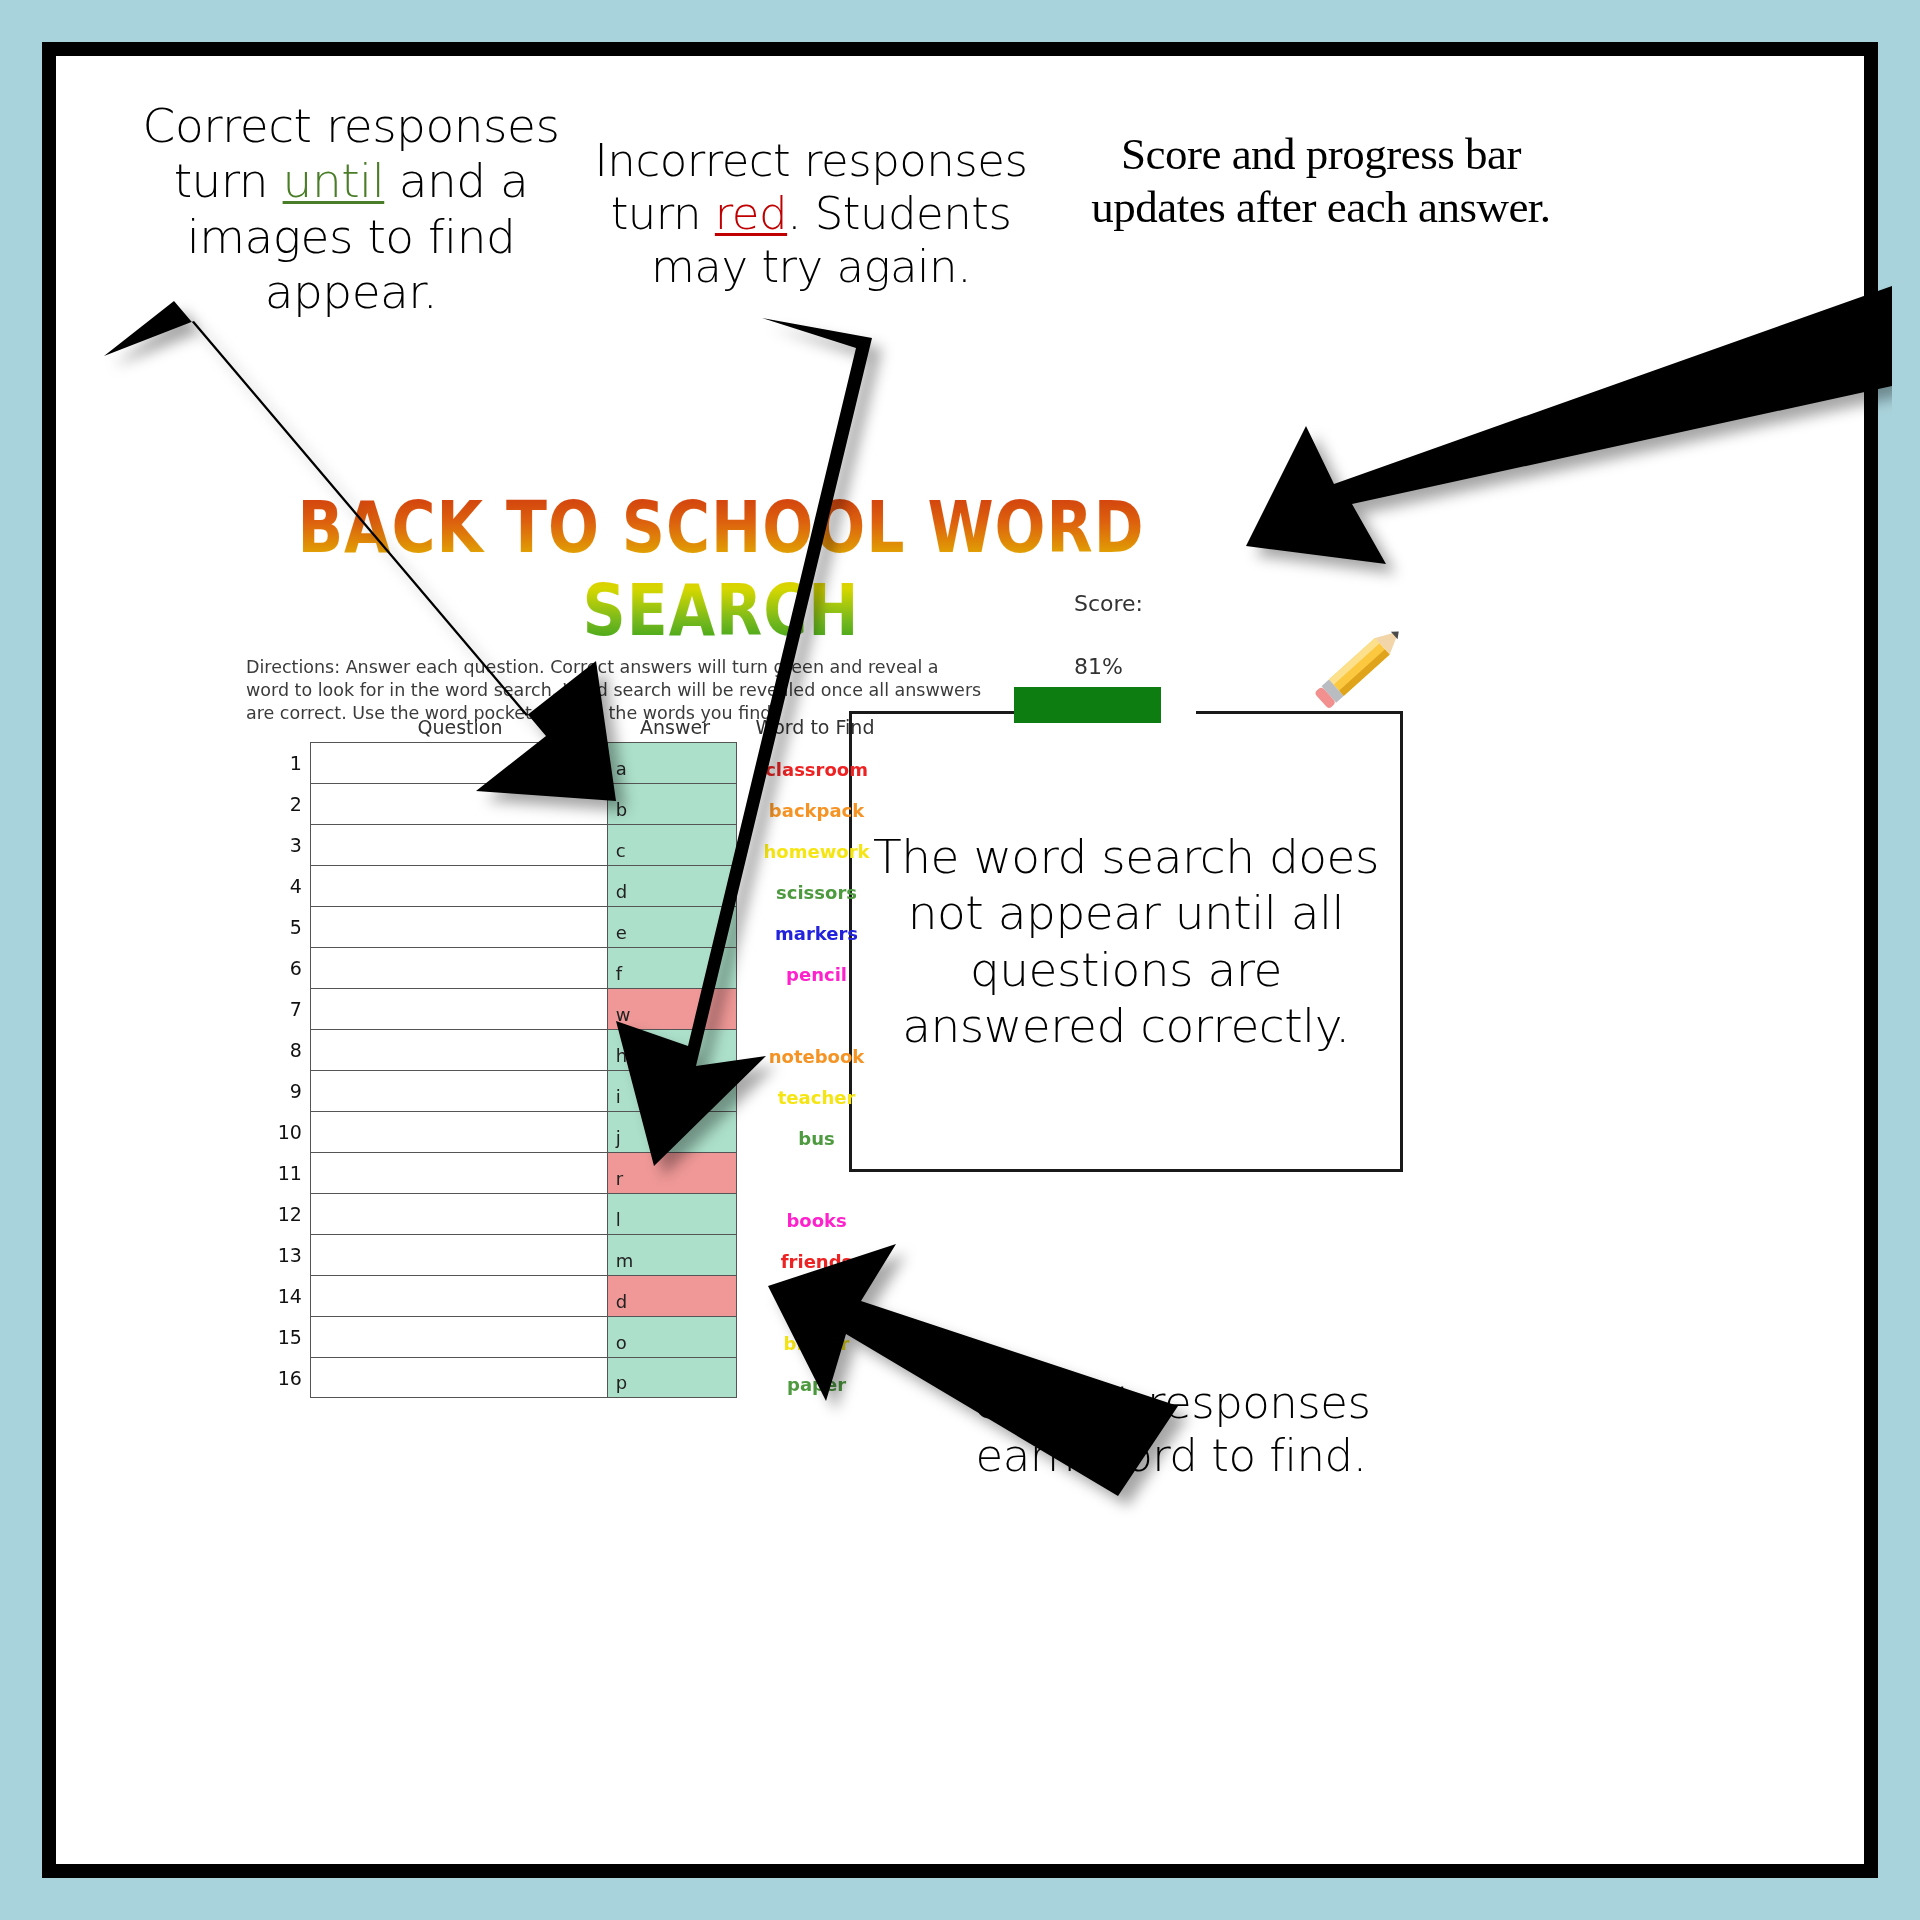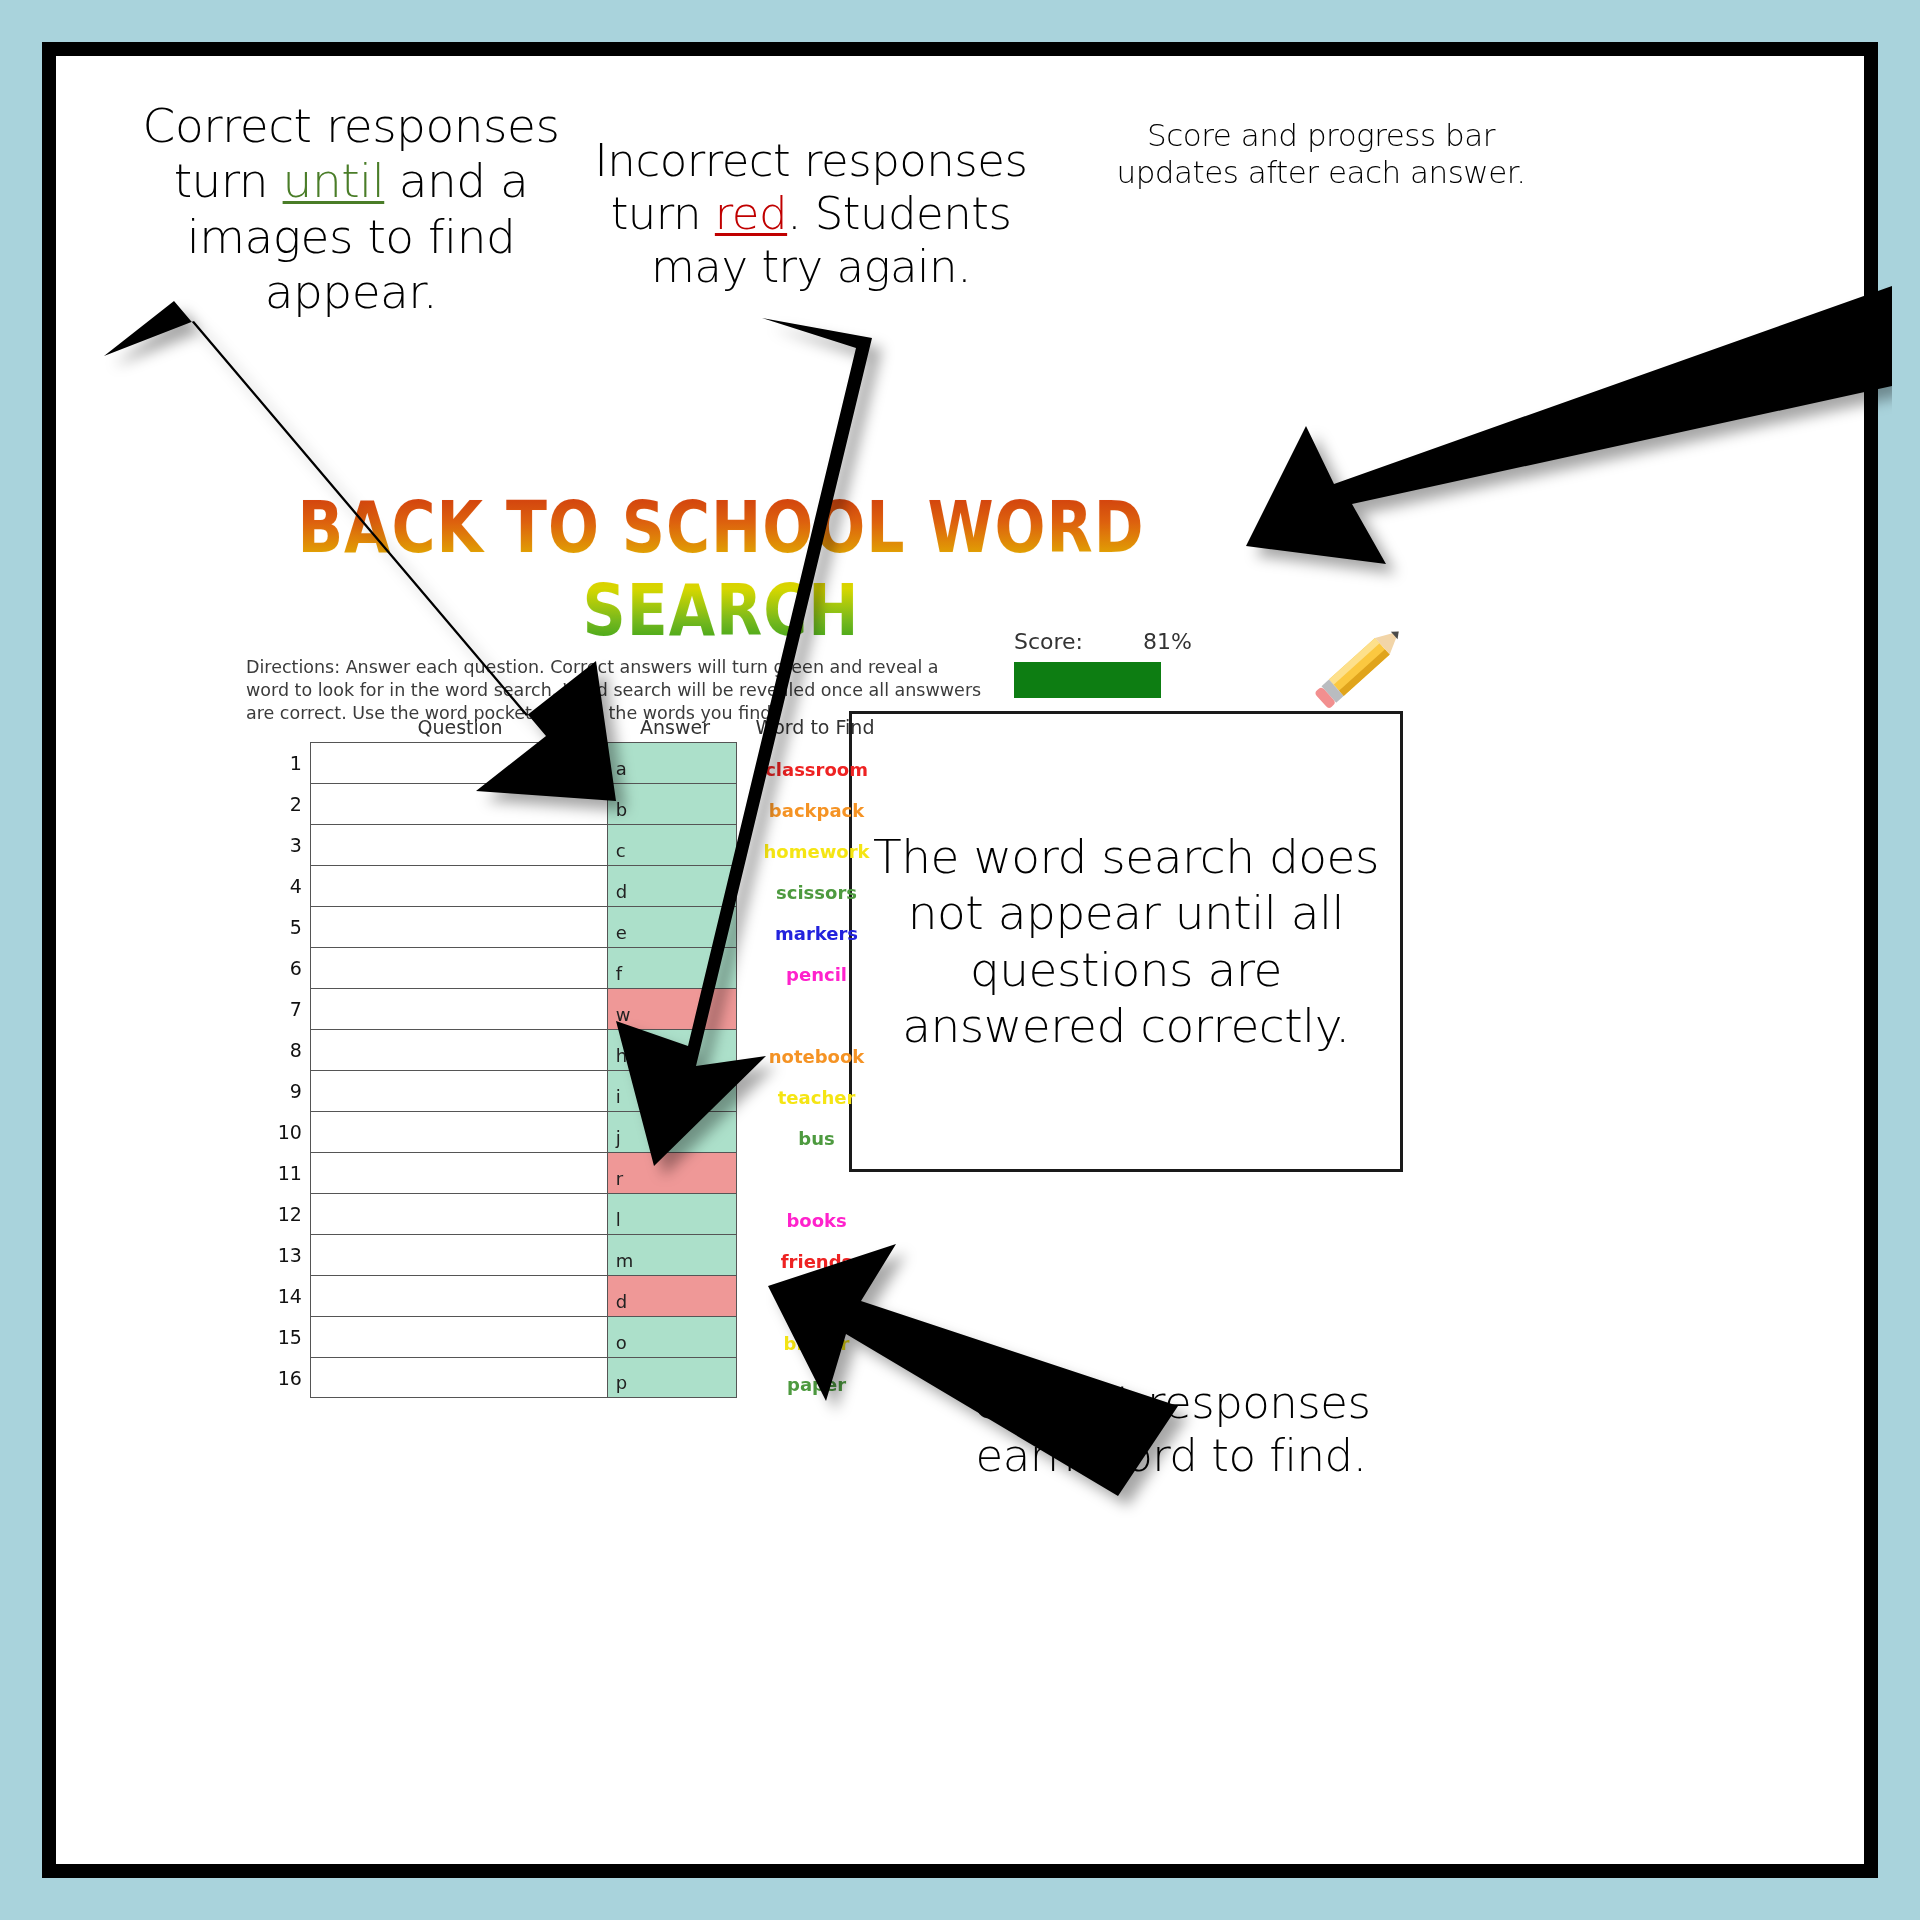--- a/index.html
+++ b/index.html
@@ -27,21 +27,21 @@
     font-family: "DejaVu Sans", sans-serif;
     font-weight: 300;
     letter-spacing: -0.5px;
     line-height: 1.18;
   }
   .annot .green { color: #4a7d28; text-decoration: underline; text-decoration-thickness: 3px; text-underline-offset: 4px; }
   .annot .red   { color: #c00000; text-decoration: underline; text-decoration-thickness: 3px; text-underline-offset: 4px; }
 
   #annot-correct-green { left: 40px;  top: 42px;  width: 510px; font-size: 47px; }
   #annot-incorrect-red { left: 520px; top: 78px;  width: 470px; font-size: 45px; }
-  #annot-score-bar     { left: 1030px;top: 61px;  width: 470px; font-size: 31px; }
+  #annot-score-bar     { left: 1030px;top: 72px;  width: 470px; font-size: 45px; font-family: Liberation Serif, serif; }
   #annot-earn-word     { left: 880px; top: 1320px;width: 470px; font-size: 45px; }
 
   
   #callout-box {
     position: absolute;
     left: 793px; top: 655px;
     width: 554px; height: 461px;
     border: 3px solid #1a1a1a;
     background: #fff;
     display: flex; align-items: center; justify-content: flex-start;
@@ -83,21 +83,21 @@
   #ws-directions {
     font-family: "DejaVu Sans", sans-serif;
     font-size: 17.5px;
     line-height: 1.32;
     color: #3b3b3b;
     width: 740px;
     margin-top: 30px;
   }
 
   #score-area { position: absolute; left: 768px; top: 105px; width: 230px; }
-  #score-row { display: flex; align-items: baseline; font-family: "DejaVu Sans", sans-serif; font-size: 22px; color: #333; }
+  #score-row { display: flex; align-items: baseline; font-family: "DejaVu Sans", sans-serif; font-size: 22px; color: #333; flex-direction: column; }
   #score-label { }
   #score-value { margin-left: 60px; margin-top: 38px; }
   #progress-track { margin-top: 8px; width: 182px; height: 36px; background: #ffffff; }
   #progress-fill { height: 100%; background: #0d7d12; }
 
   
   #pencil-icon { position: absolute; left: 1060px; top: 120px; width: 120px; height: 110px; }
 
   
   #qtable { position: absolute; left: 30px; top: 230px; width: 620px; }

